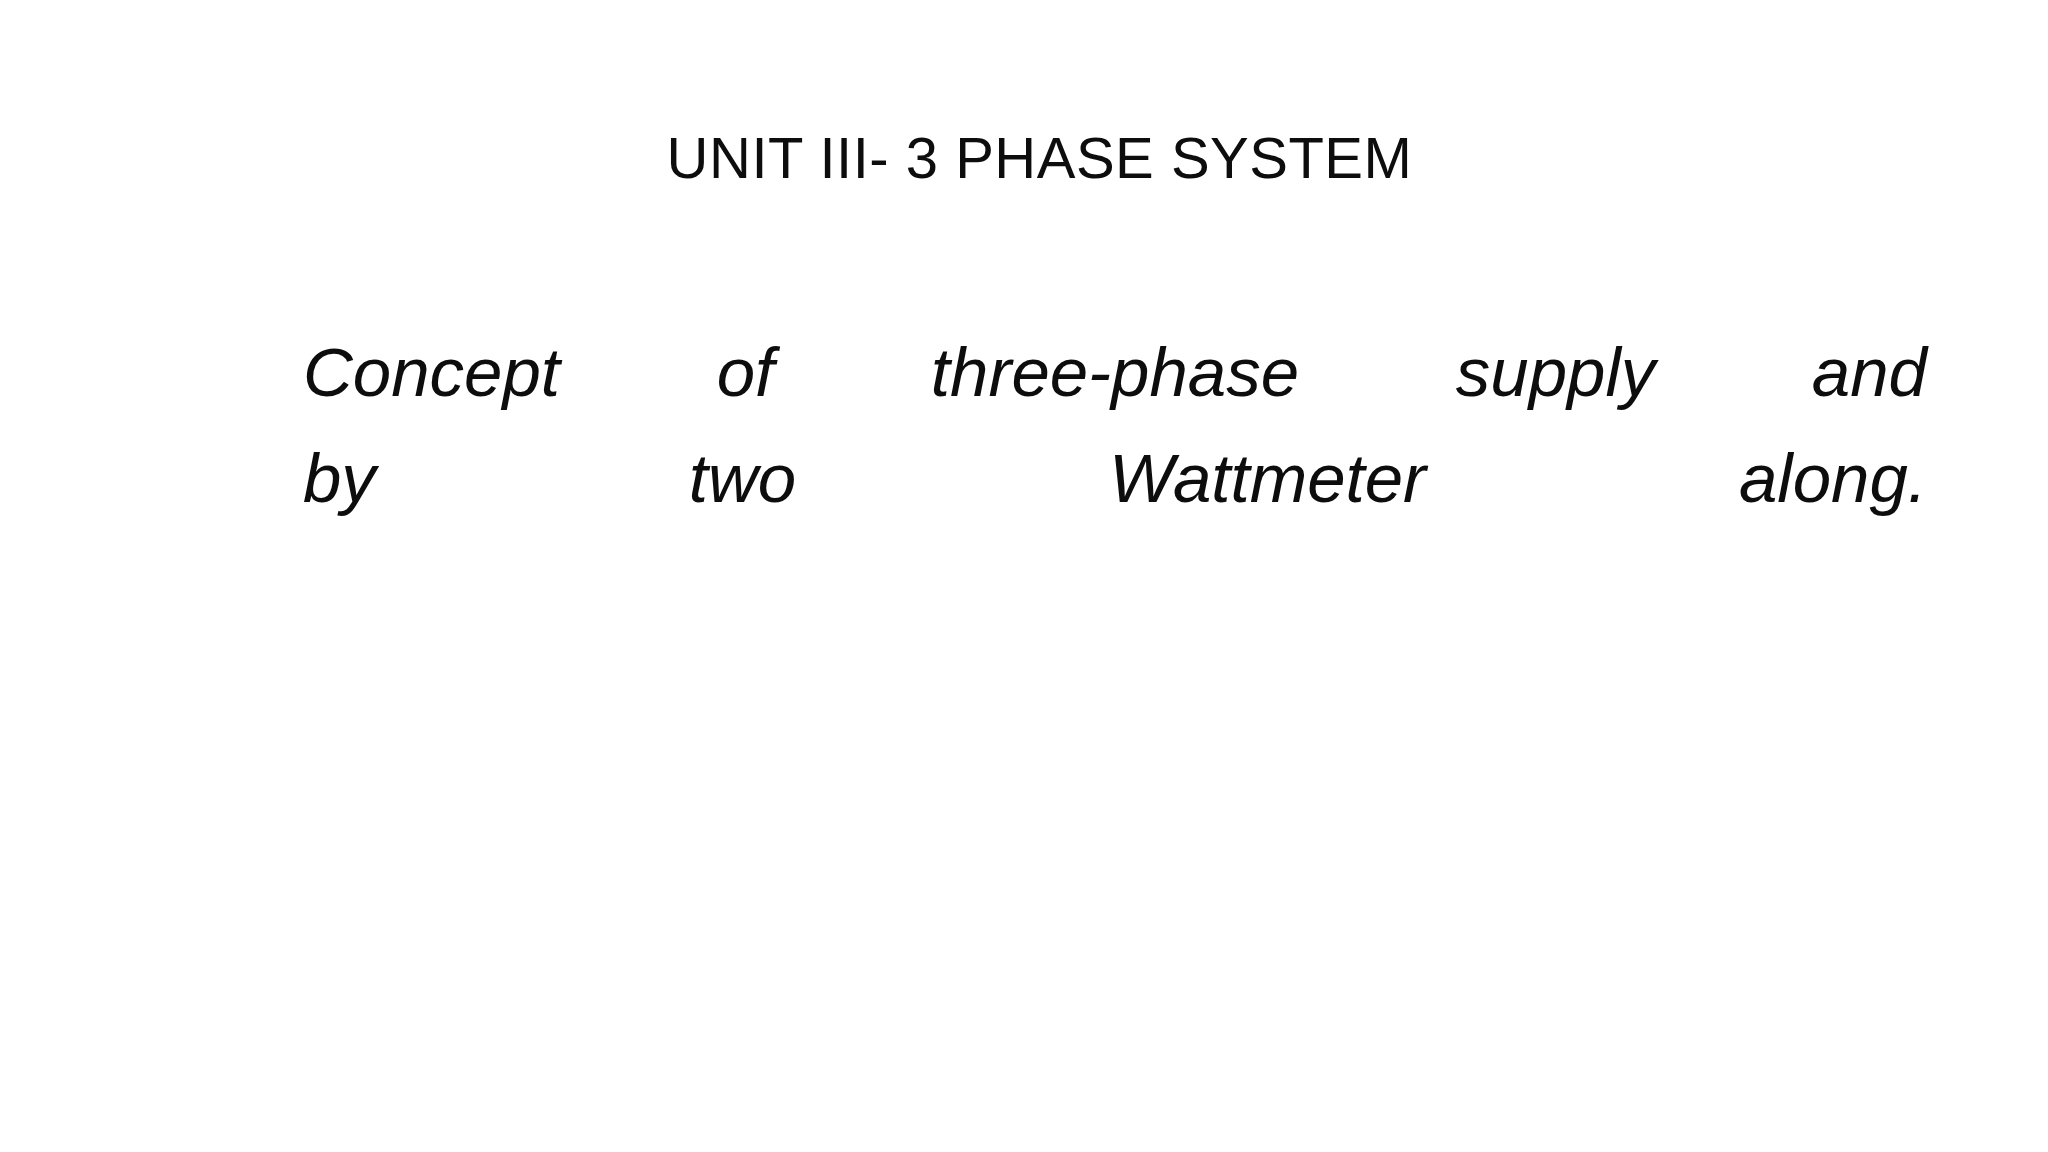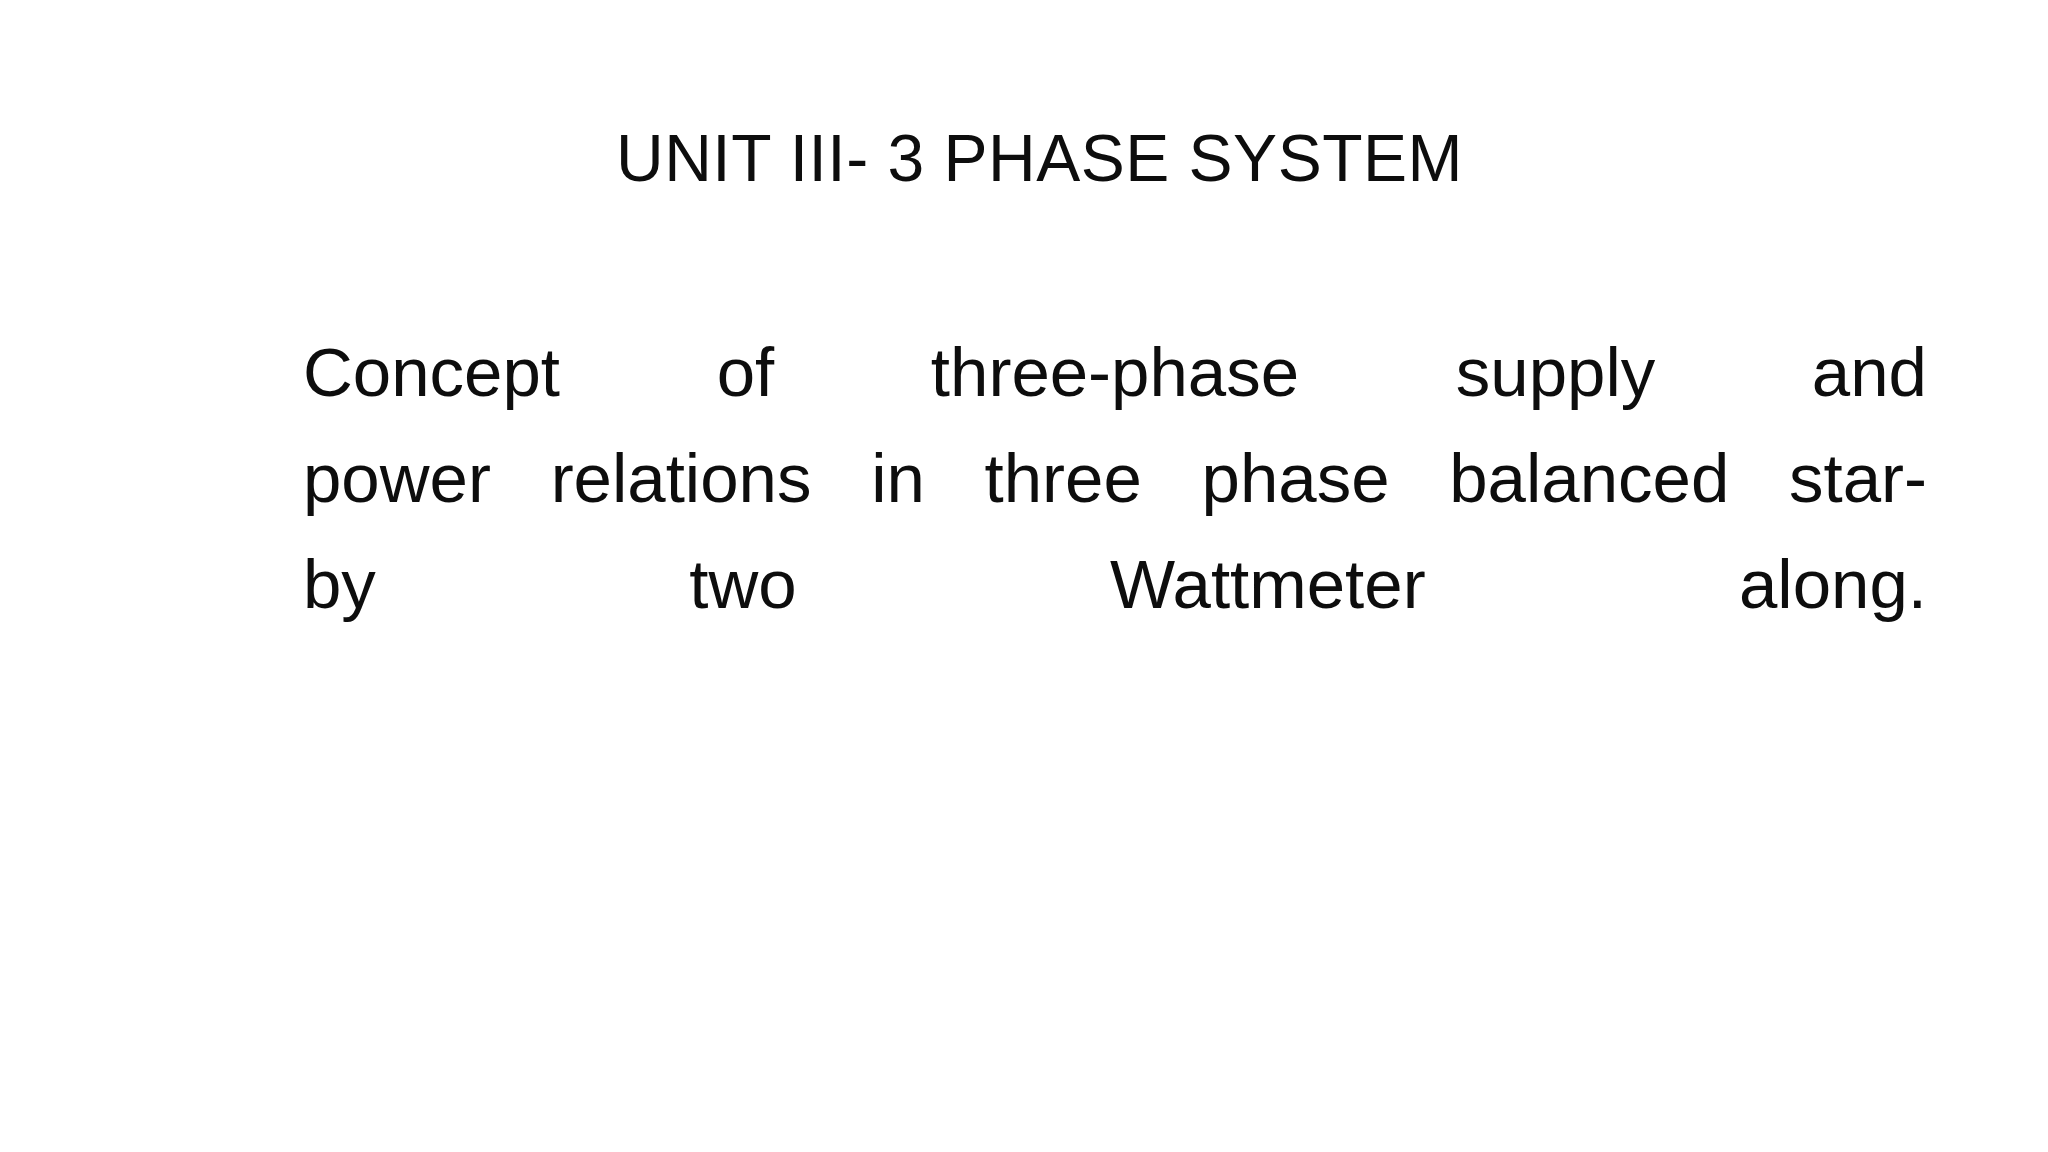--- a/index.html
+++ b/index.html
@@ -29,21 +29,21 @@
     left: 0;
     top: 118px;
     width: 2048px;
     text-align: center;
   }
 
   .slide-title {
     display: block;
     font-family: "Liberation Sans", sans-serif;
     font-weight: 400;
-    font-size: 66px;
+    font-size: 58px;
     line-height: 80px;
     letter-spacing: 0.5px;
     color: #0d0d0d;
     white-space: pre;
     padding-left: 31px;
   }
 
   
   .body-block {
     position: absolute;
@@ -73,35 +73,35 @@
     display: inline-block;
     width: 100%;
   }
 
   
   .jline {
     display: block;
     text-align: justify;
     text-align-last: justify;
     white-space: normal;
+    font-style: italic;
   }
   .jline.first {
     text-indent: 148px;
   }
 </style>
 </head>
 <body>
 
 <div class="slide">
 
   <div class="title-block">
     <span class="slide-title">UNIT III- 3 PHASE SYSTEM</span>
   </div>
 
   <div class="body-block">
     <div class="body-text">
       <span class="jline first">Concept of three-phase supply and</span>
-      <span class="jline">power relations in three phase balanced star-</span>
       <span class="jline">by two Wattmeter along.</span>
     </div>
   </div>
 
 </div>
 
 </body></html>

